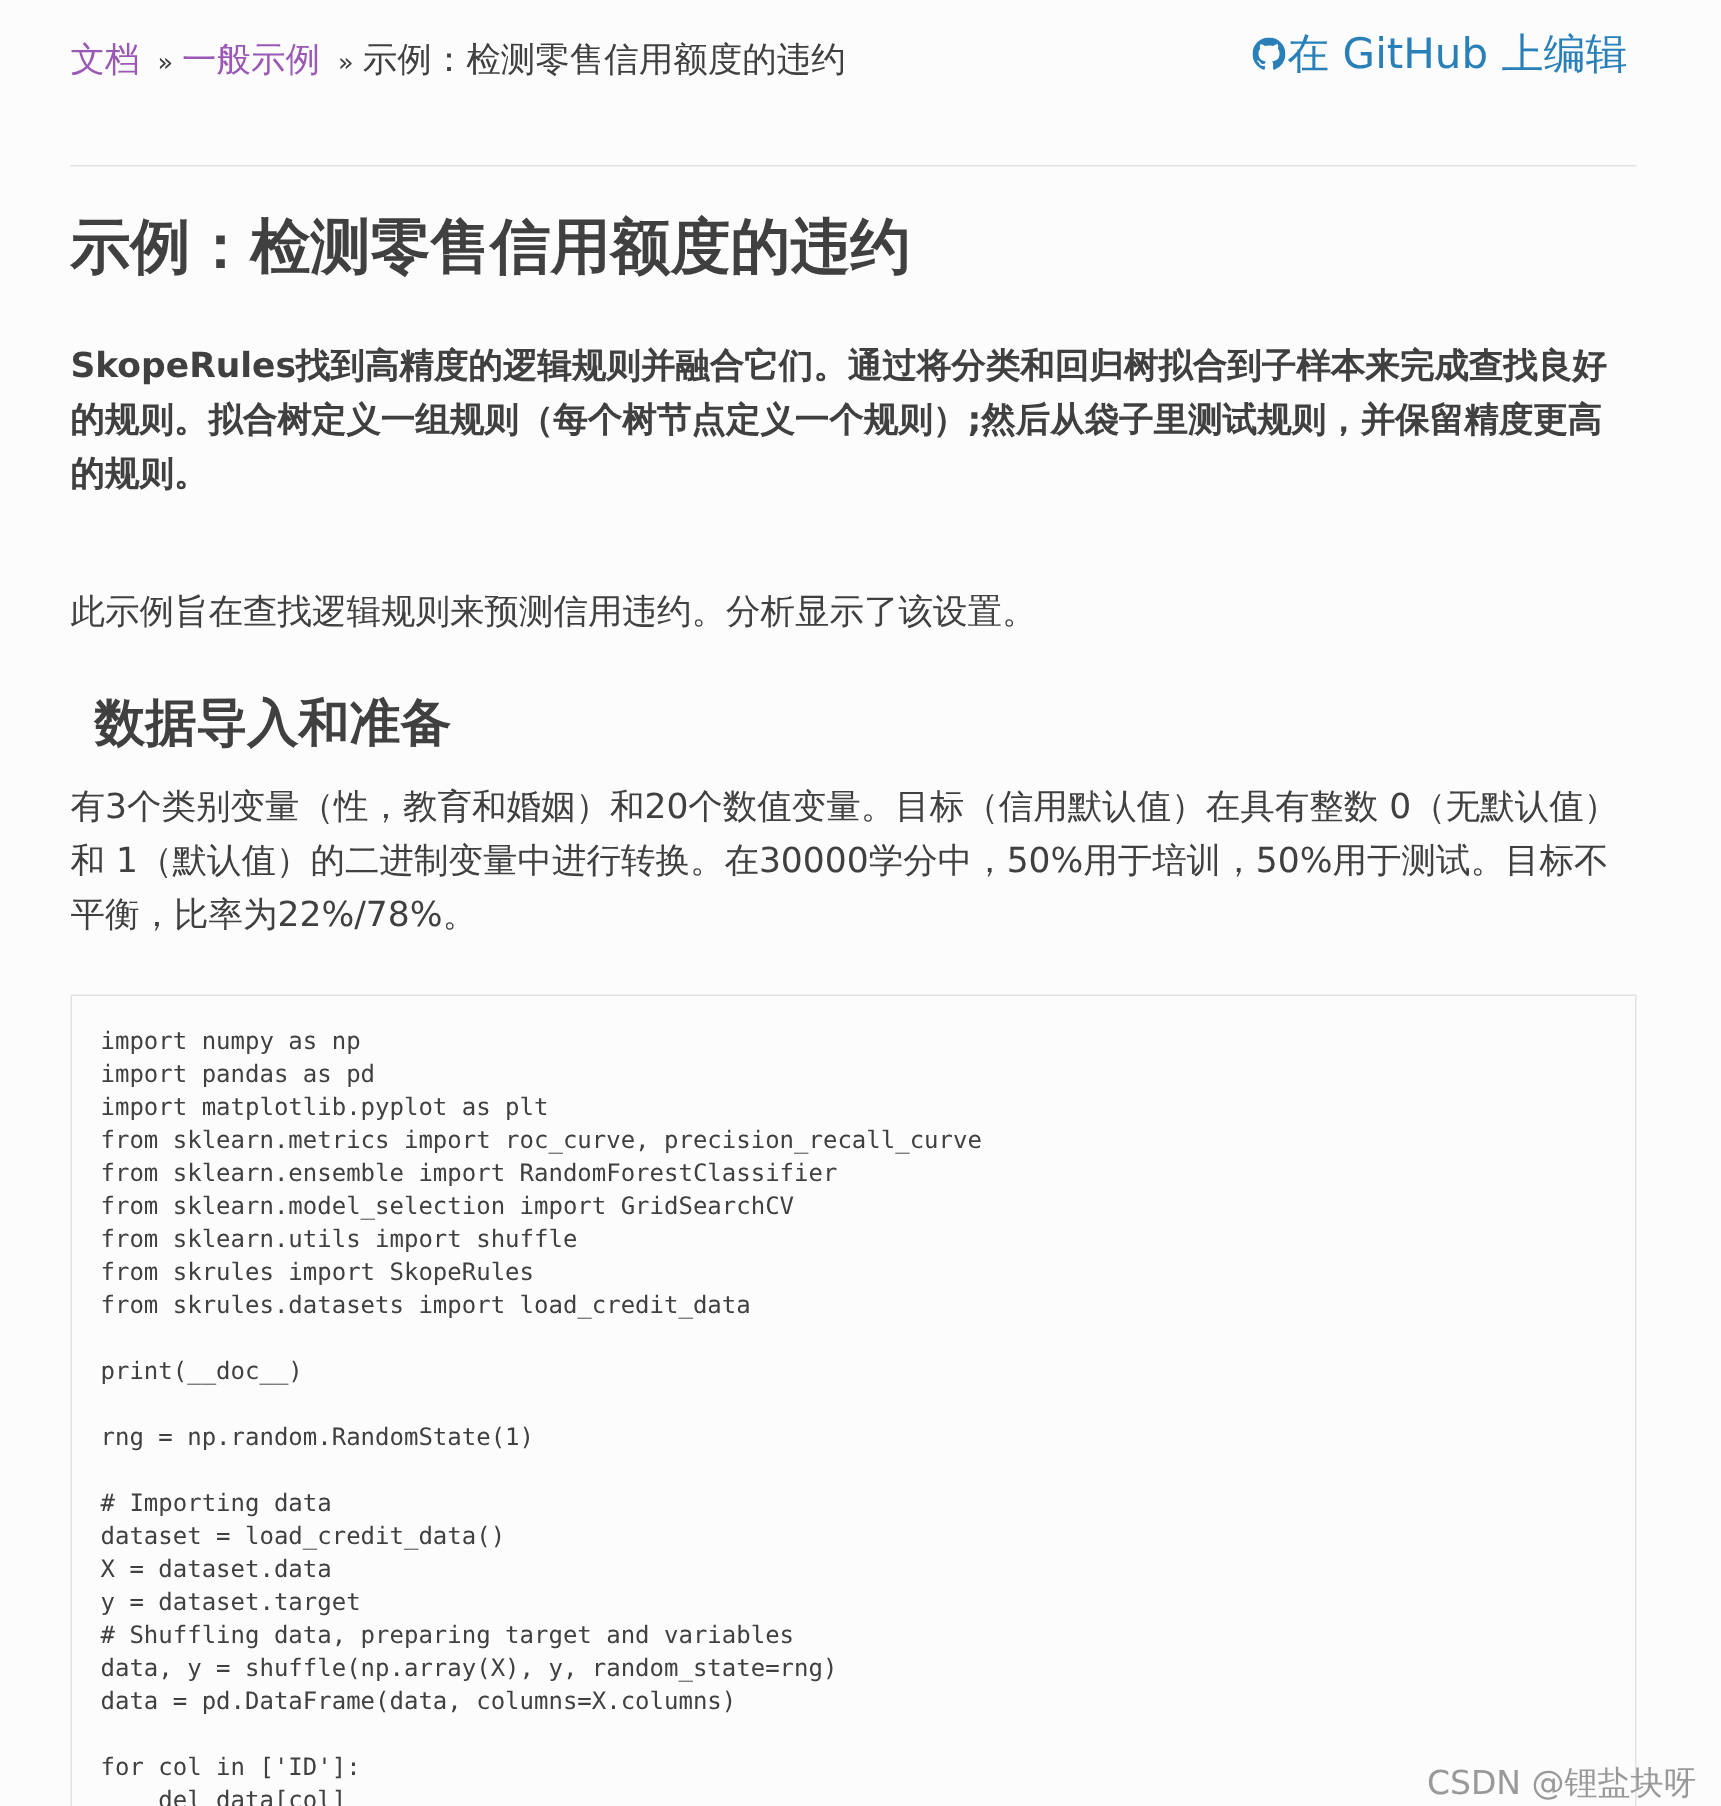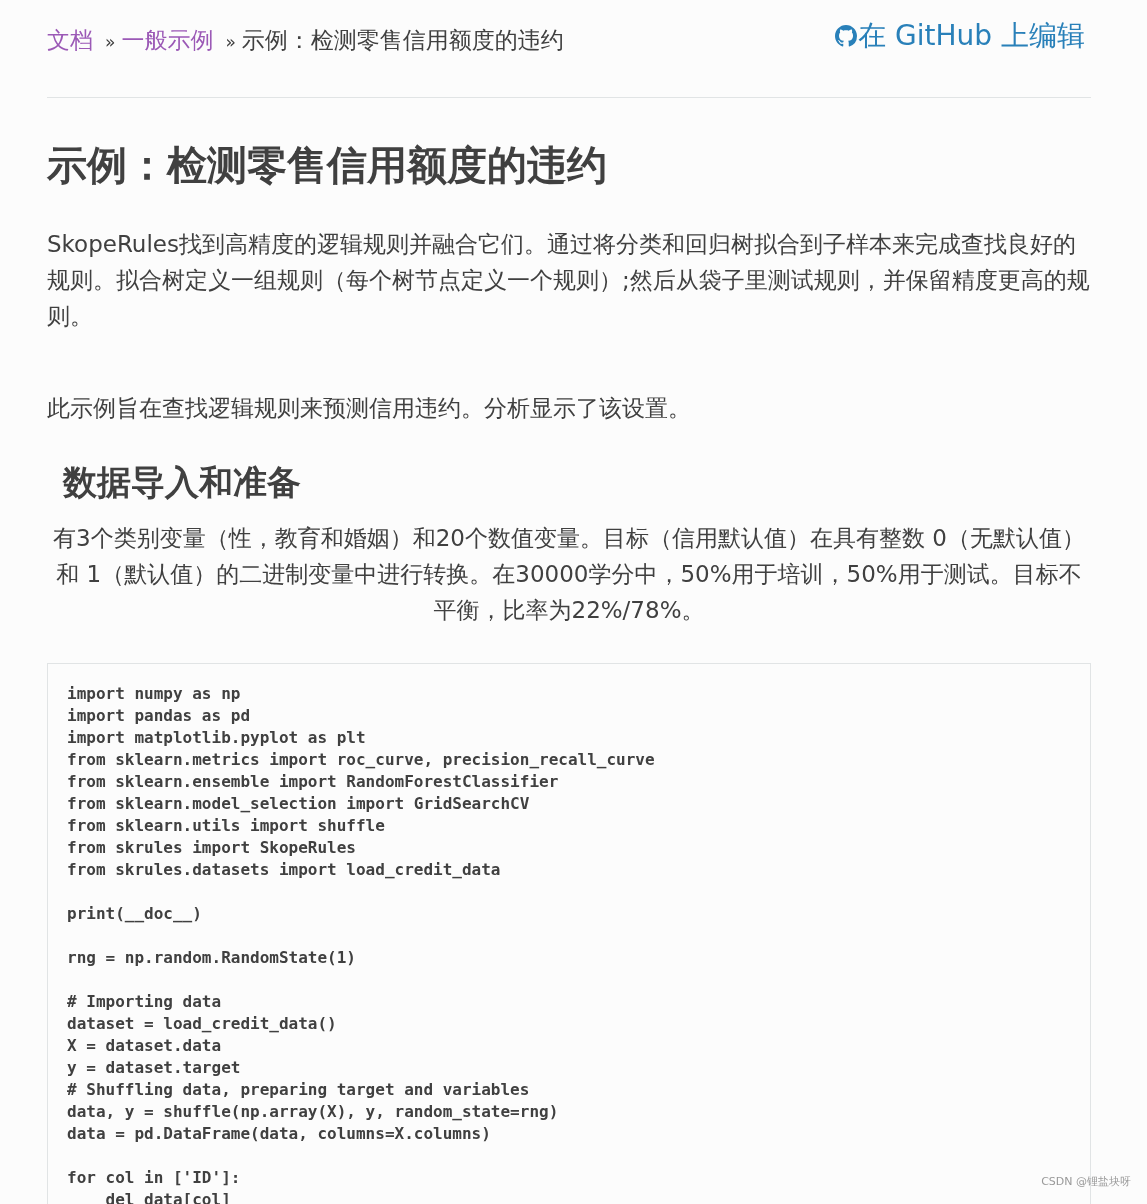--- a/index.html
+++ b/index.html
@@ -16,21 +16,21 @@
     color: #404040;
   }
   .wrap {
     position: absolute;
     left: 47px;
     top: 0;
     width: 1044px;
   }
   .breadcrumbs {
     position: relative;
-    height: 98px;
+    height: 111px;
     border-bottom: 1px solid #e1e4e5;
     box-sizing: border-box;
     text-align: right;
   }
   .crumbs {
     position: absolute;
     left: 0;
     top: 22px;
     font-size: 23px;
     line-height: 36px;
@@ -78,23 +78,23 @@
   }
   .para {
     position: absolute;
     left: 0;
     margin: 0;
     font-size: 23px;
     line-height: 36px;
     color: #404040;
     width: 1044px;
   }
-  .p1 { top: 226px; }
+  .p1 { top: 226px; font-weight: bold; }
   .p2 { top: 370px; margin-top: 20px; }
-  .p3 { top: 520px; text-align: center; }
+  .p3 { top: 520px; }
   h2 {
     position: absolute;
     left: 0;
     top: 440px;
     margin: 16px;
     font-size: 34px;
     line-height: 52px;
     font-weight: bold;
     color: #404040;
     white-space: nowrap;
@@ -115,27 +115,26 @@
     padding: 19px 0 0 19px;
     font-family: "DejaVu Sans Mono", "Liberation Mono", monospace;
     font-size: 16px;
     line-height: 22px;
     color: #404040;
     white-space: pre;
   }
   .code-line {
     display: block;
     height: 22px;
-    font-weight: bold;
   }
   .watermark {
     position: absolute;
     right: 16px;
     top: 1174px;
-    font-size: 11px;
+    font-size: 22px;
     color: #999;
     white-space: nowrap;
   }
 </style>
 </head>
 <body>
 
 <div class="wrap">
 
   <div class="breadcrumbs">

